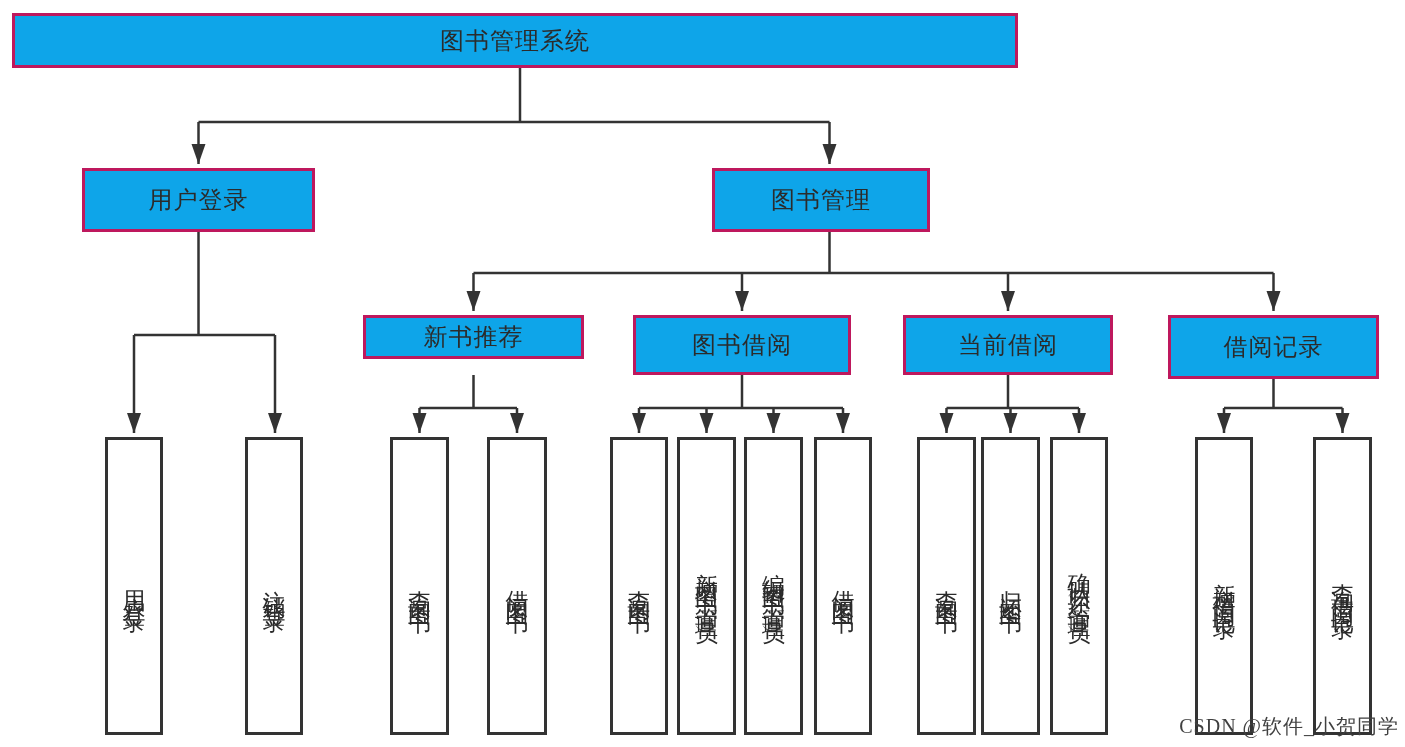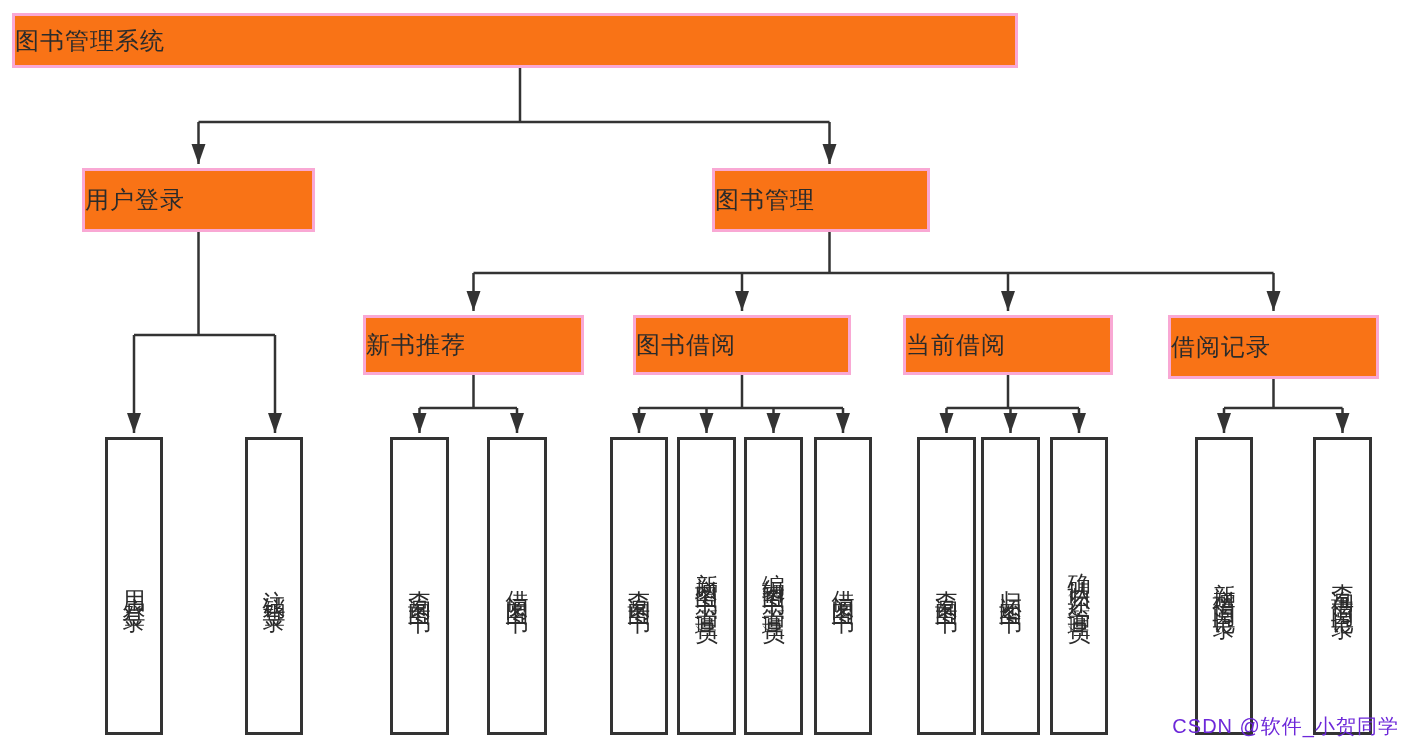--- a/index.html
+++ b/index.html
@@ -7,23 +7,23 @@
     position:relative;
     width:1405px;height:747px;
     background:#ffffff;
     font-family:"Liberation Sans","DejaVu Sans",sans-serif;
     color:#2b2b2b;
     overflow:hidden;
   }
   #wires{position:absolute;left:0;top:0;width:1405px;height:747px;}
   .node{
     position:absolute;
-    background:#f97316;
-    border:3px solid #f9a8d4;
-    display:flex;align-items:center;
+    background:#0ea5e9;
+    border:3px solid #be185d;
+    display:flex;align-items:center;justify-content:center;
     box-sizing:border-box;
     font-size:24px;
     letter-spacing:1px;
     z-index:2;
   }
   .leaf{
     position:absolute;
     background:#ffffff;
     border:3px solid #333333;
     display:flex;align-items:center;justify-content:center;
@@ -35,24 +35,25 @@
     text-orientation:mixed;
     font-size:23px;
     letter-spacing:7px;
     line-height:1;
     white-space:nowrap;
   }
   .watermark{
     position:absolute;
     right:6px;top:713px;
     font-size:20px;
-    color:#6d28d9;
+    color:#404040;
     letter-spacing:1px;
     z-index:3;
     white-space:nowrap;
+    font-family:Liberation Serif, serif;
   }
   line{stroke:#333333;stroke-width:2.5;}
 </style>
 </head>
 <body>
 
 <div id="canvas">
 
   <svg id="wires" viewBox="0 0 1405 747" xmlns="http://www.w3.org/2000/svg">
     <defs>
@@ -120,21 +121,21 @@
     <span>图书管理系统</span>
   </div>
 
   <div class="node" style="left:82px;top:168px;width:233px;height:64px">
     <span>用户登录</span>
   </div>
   <div class="node" style="left:712px;top:168px;width:218px;height:64px">
     <span>图书管理</span>
   </div>
 
-  <div class="node" style="left:363px;top:315px;width:221px;height:60px">
+  <div class="node" style="left:363px;top:315px;width:221px;height:44px">
     <span>新书推荐</span>
   </div>
   <div class="node" style="left:633px;top:315px;width:218px;height:60px">
     <span>图书借阅</span>
   </div>
   <div class="node" style="left:903px;top:315px;width:210px;height:60px">
     <span>当前借阅</span>
   </div>
   <div class="node" style="left:1168px;top:315px;width:211px;height:64px">
     <span>借阅记录</span>

